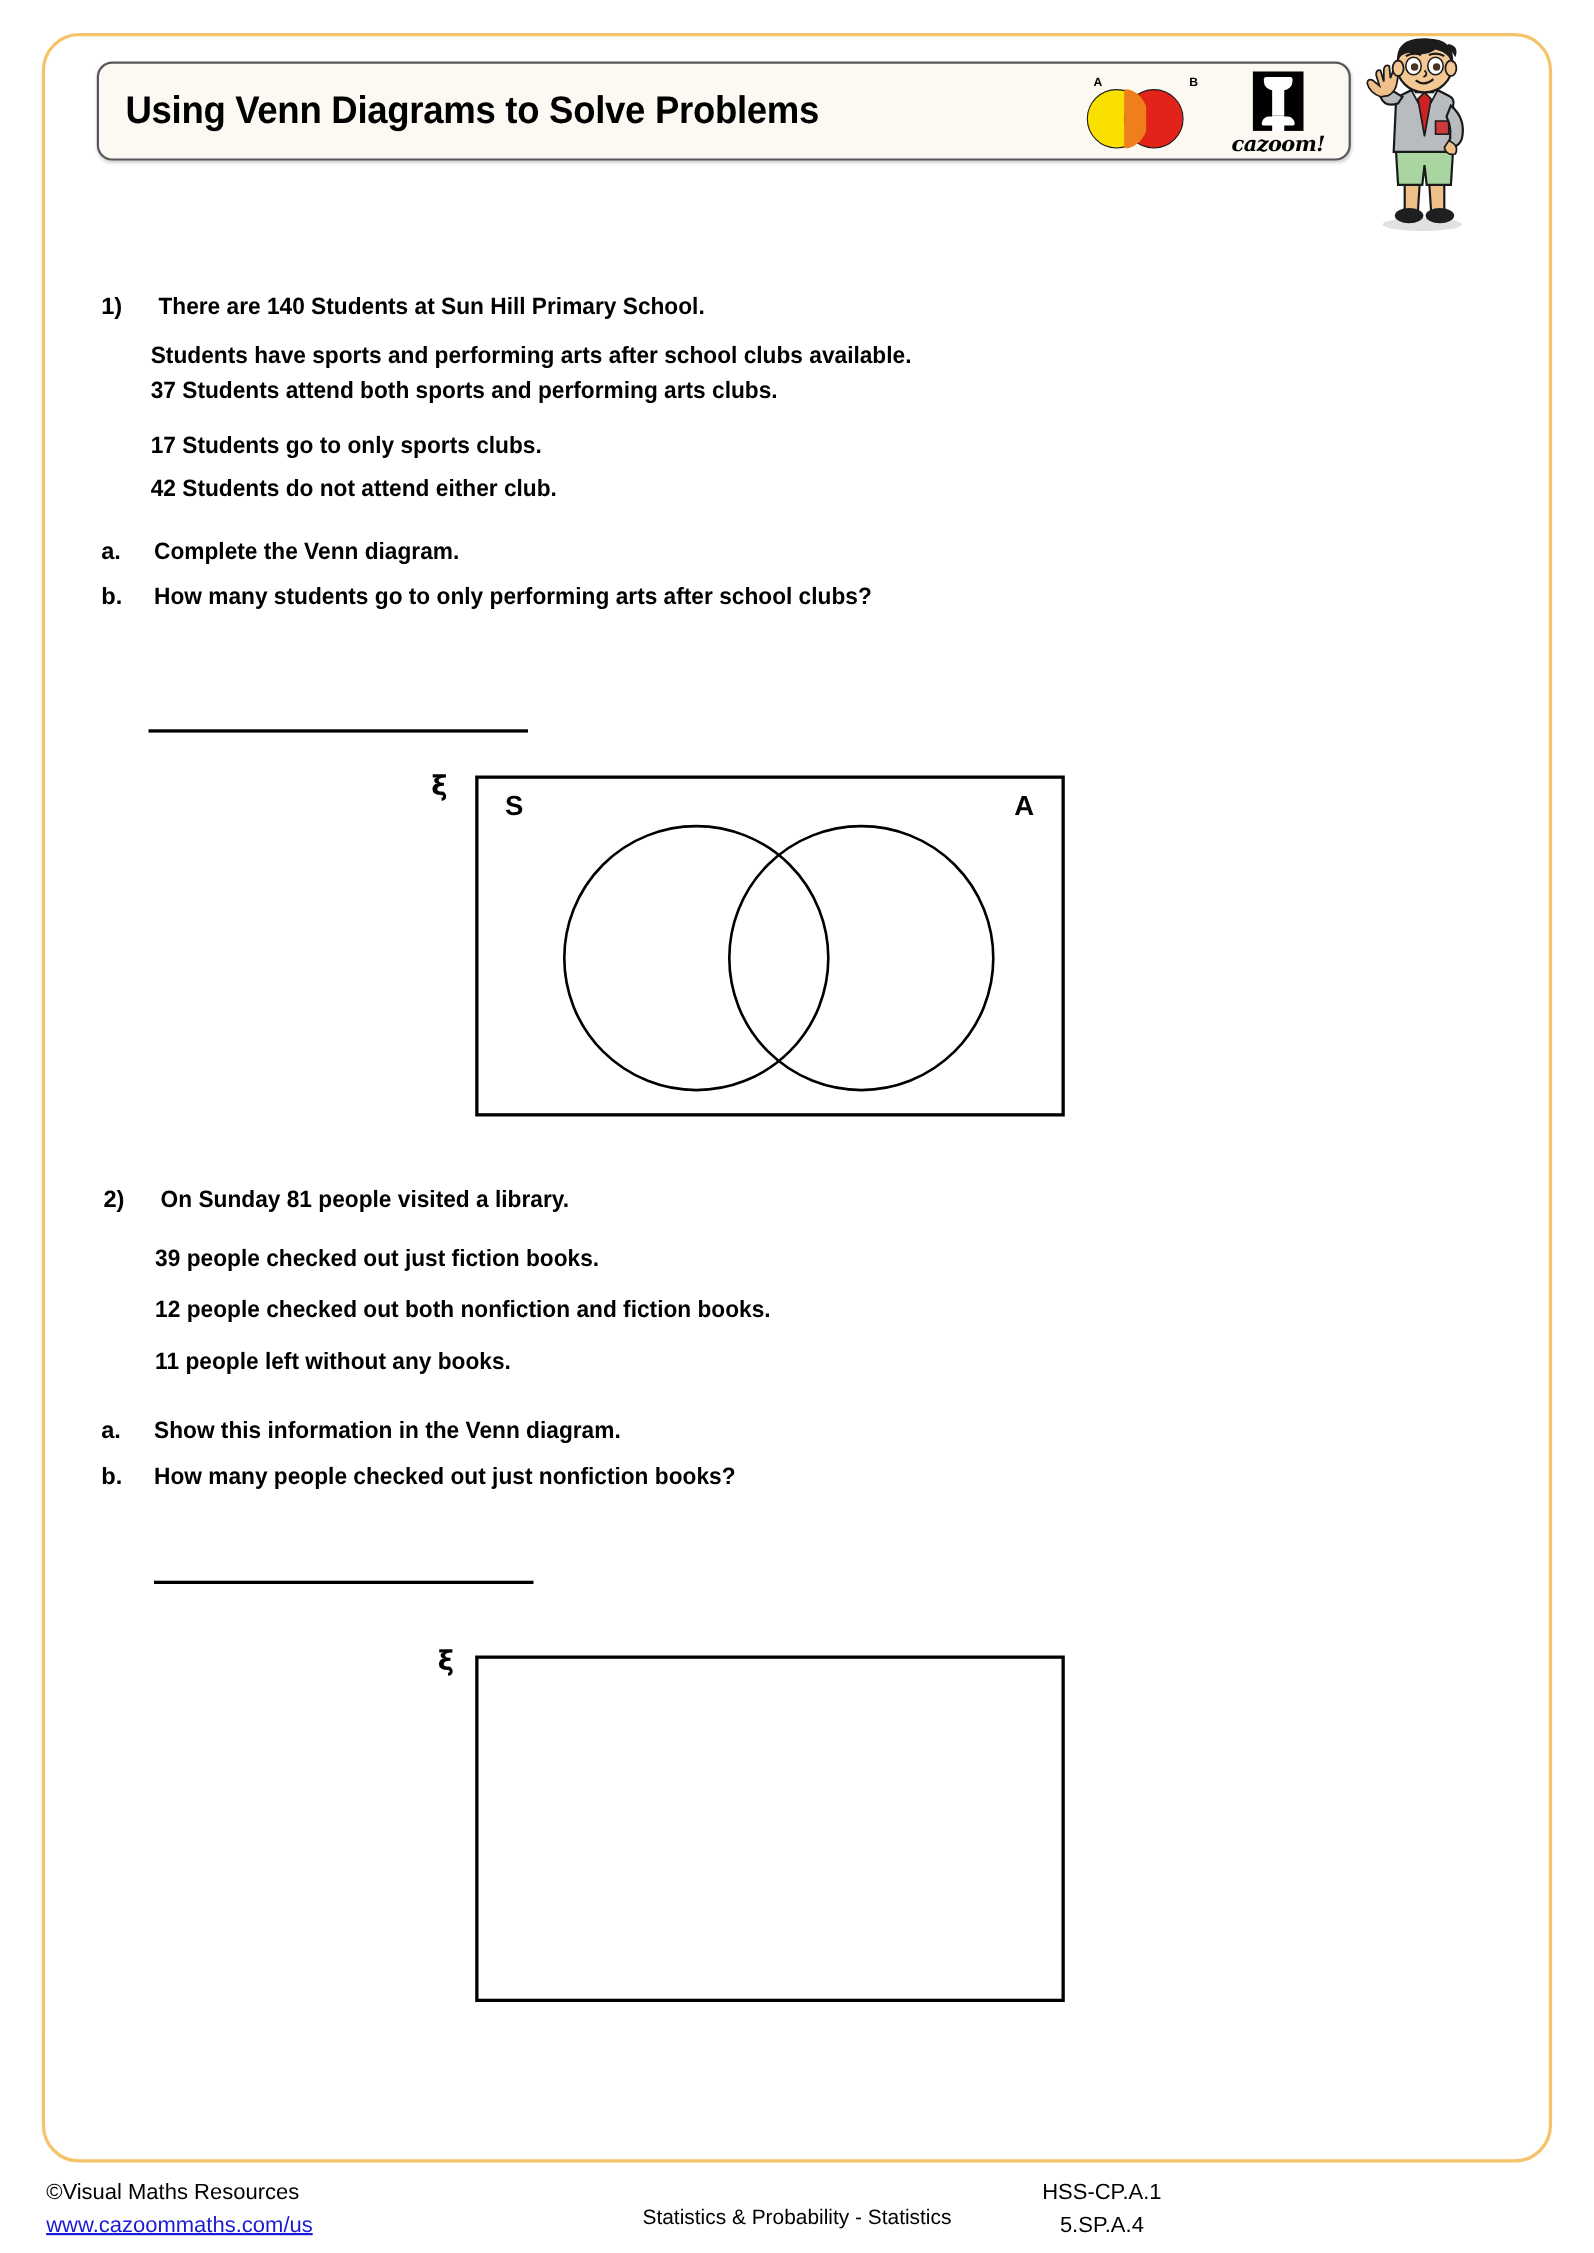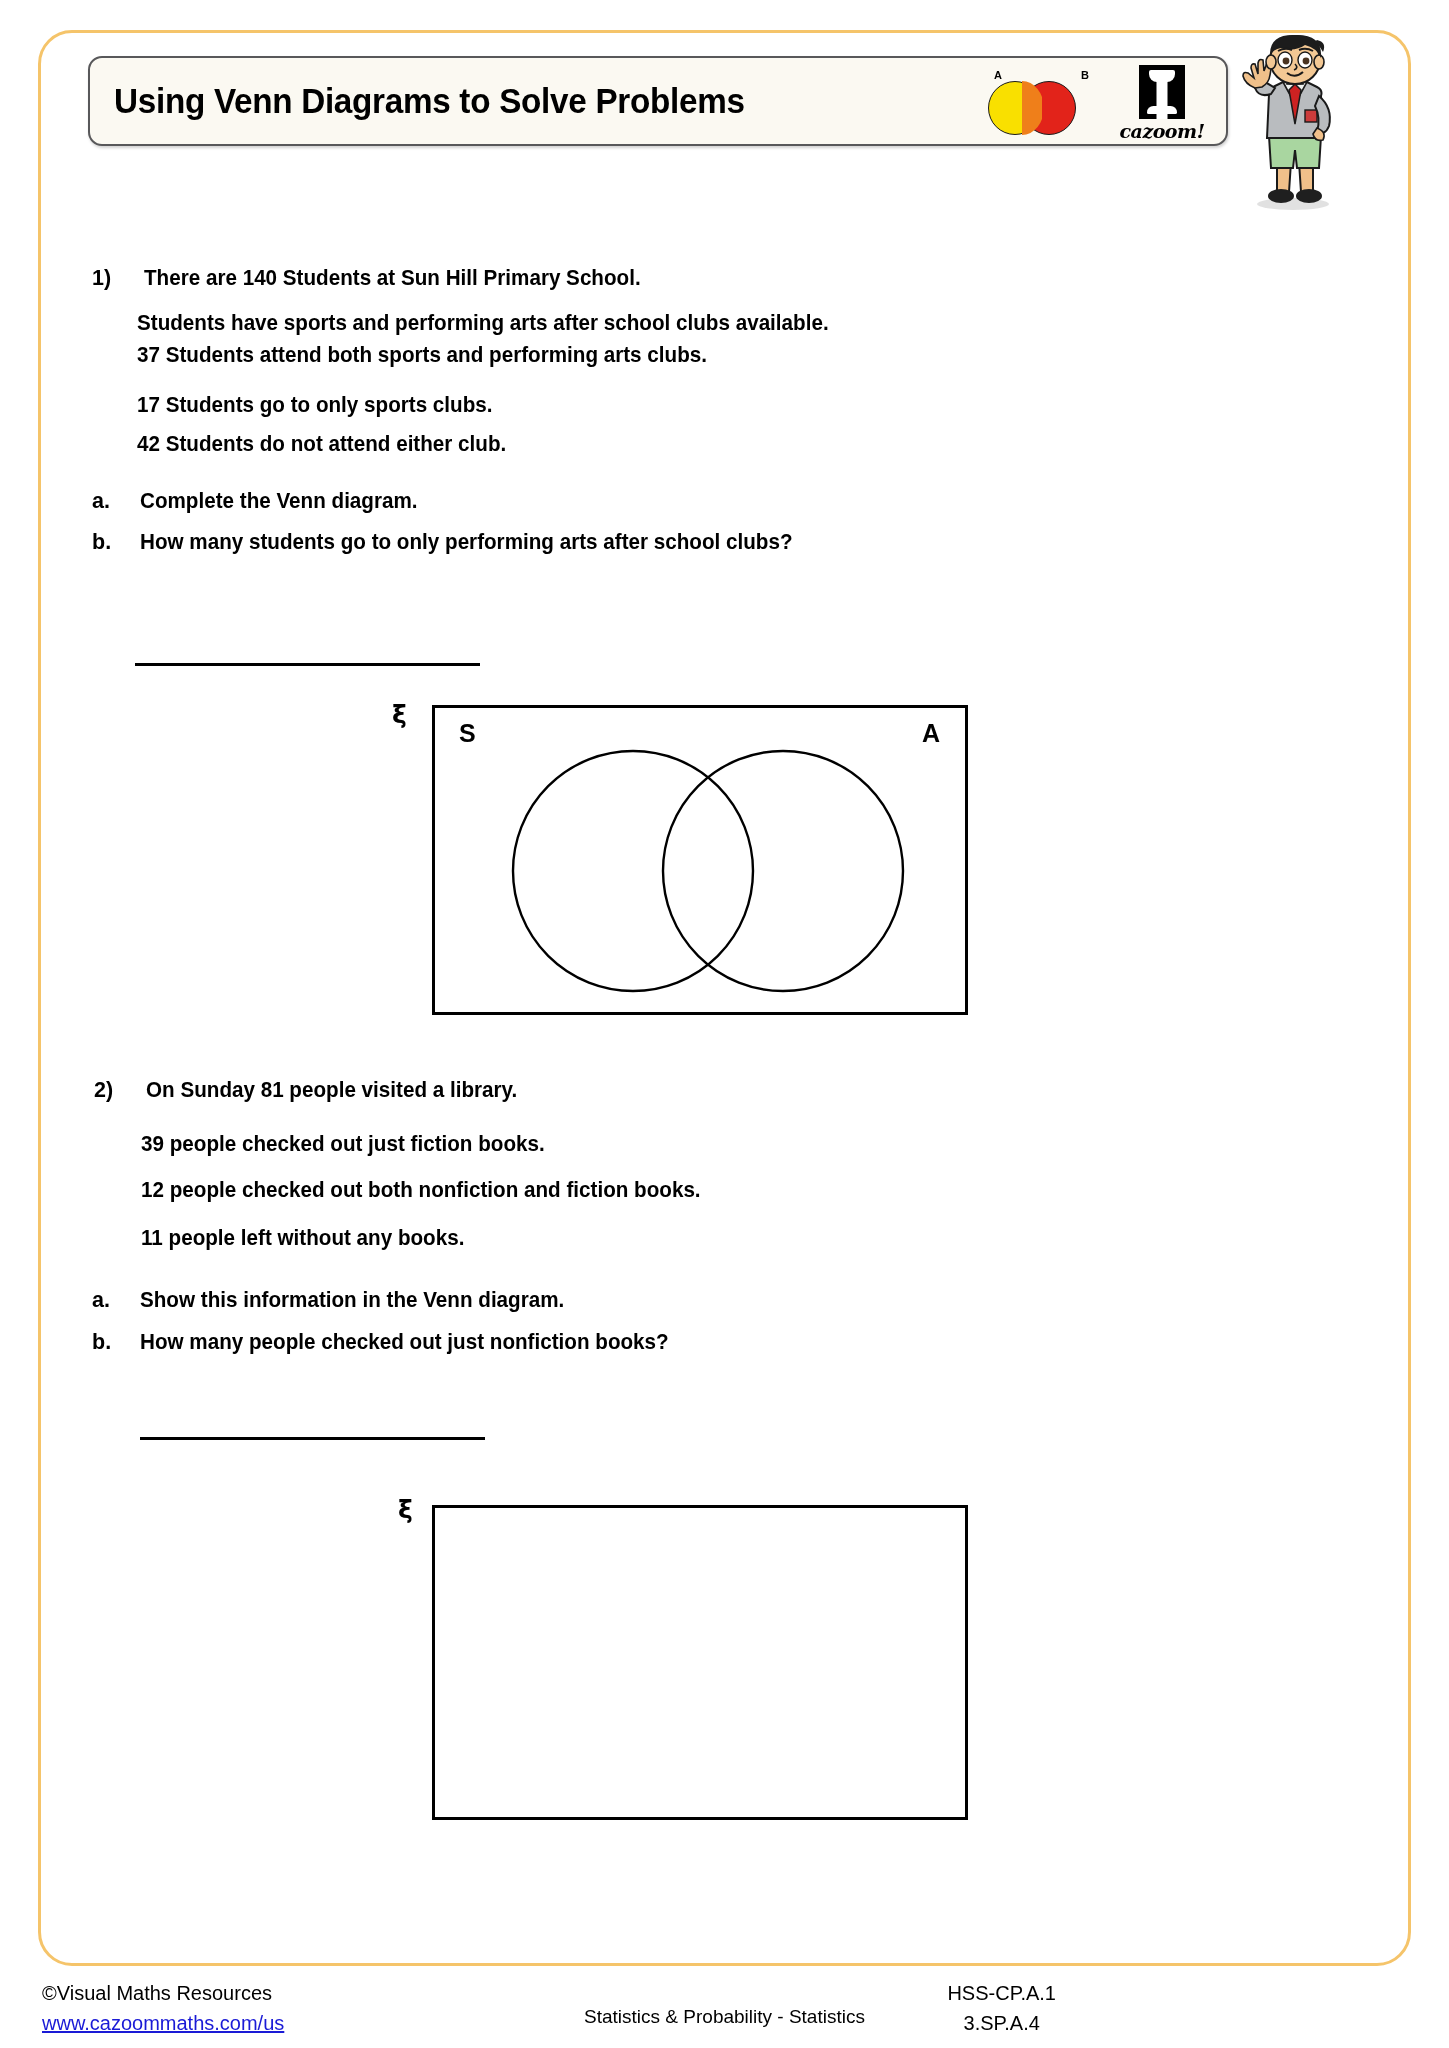--- a/index.html
+++ b/index.html
@@ -316,15 +316,15 @@
 <div class="venn-box" style="left:432px; top:1505px; width:536px; height:315px;"></div>
 
 <div id="footer">
   <div class="foot-left">
     <div>©Visual Maths Resources</div>
     <div class="foot-link">www.cazoommaths.com/us</div>
   </div>
   <div class="foot-center">Statistics &amp; Probability - Statistics</div>
   <div class="foot-right">
     <div>HSS-CP.A.1</div>
-    <div>3.SP.A.4</div>
+    <div>5.SP.A.4</div>
   </div>
 </div>
 
 </body></html>

